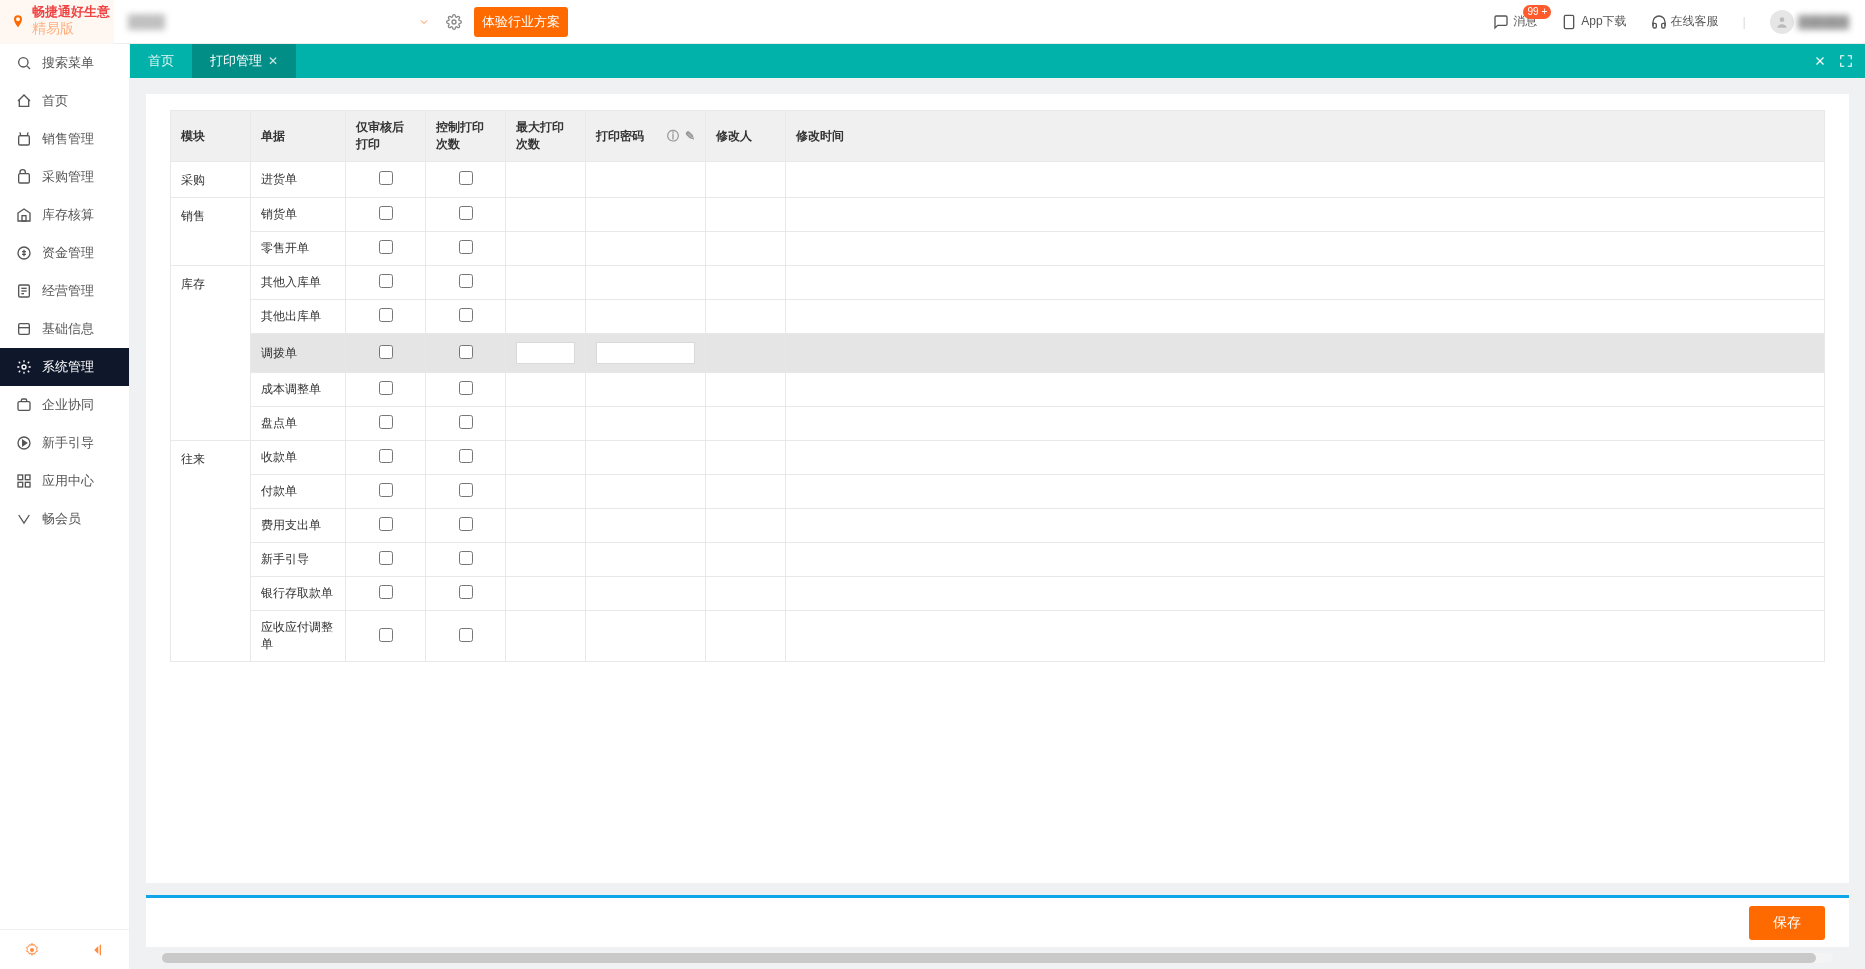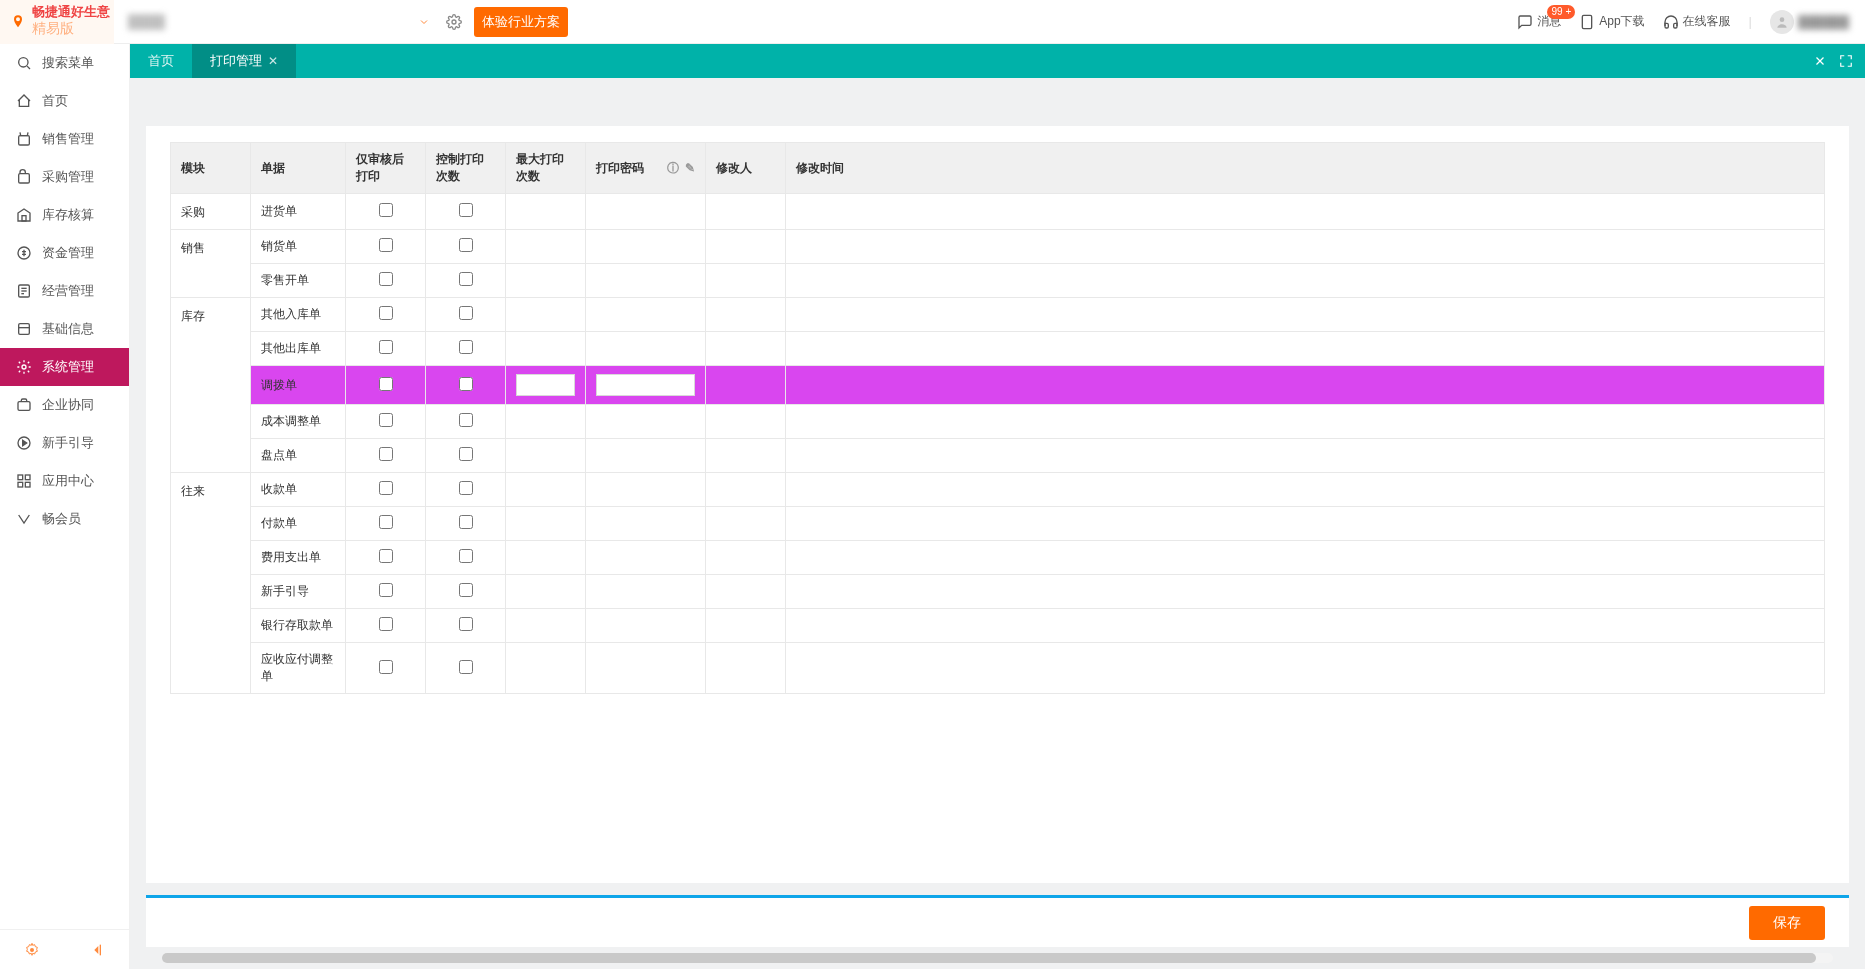--- a/index.html
+++ b/index.html
@@ -9,61 +9,61 @@
 
 .topbar { height: 44px; display: flex; align-items: center; padding: 0 16px; border-bottom: 1px solid #eee; }
 .logo-block { display: flex; align-items: center; width: 114px; background: #fff8f2; height: 44px; margin: 0 -16px 0 -16px; padding-left: 10px; }
 .logo-icon { width: 20px; height: 20px; margin-right: 6px; color: #ff6a00; }
 .logo-text { font-size: 13px; font-weight: 600; color: #ef4444; line-height: 1.1; }
 .logo-sub { font-size: 14px; color: #ffb080; }
 .company-sel { margin-left: 30px; min-width: 160px; color: #bfbfbf; display: flex; align-items: center; filter: blur(3px); }
 .chev { margin-left: 130px; color: #ff8a3d; }
 .gear-btn { margin-left: 16px; color: #888; cursor: pointer; }
 .exp-btn { margin-left: 12px; background: #ff6a00; color: #fff; border: none; border-radius: 3px; padding: 6px 8px; font-size: 13px; cursor: pointer; }
-.top-right { margin-left: auto; display: flex; align-items: center; gap: 18px; color: #555; }
+.top-right { margin-left: auto; display: flex; align-items: center; gap: 24px; color: #555; }
 .tr-item { display: flex; align-items: center; gap: 4px; cursor: pointer; font-size: 12px; }
 .badge { position: absolute; top: -8px; right: -14px; background: #ff5a2b; color: #fff; border-radius: 8px; font-size: 10px; padding: 0 4px; line-height: 14px; }
 .tr-item.rel { position: relative; }
 .avatar { width: 24px; height: 24px; border-radius: 50%; background: #e6e6e6; display: inline-flex; align-items: center; justify-content: center; color: #bbb; }
 .user-name { filter: blur(3px); color: #999; }
 
 
 .body { flex: 1; display: flex; min-height: 0; }
 .sidebar { width: 130px; background: #fff; border-right: 1px solid #f0f0f0; display: flex; flex-direction: column; }
 .side-items { flex: 1; overflow: auto; }
 .side-item { display: flex; align-items: center; gap: 10px; padding: 10px 16px; color: #555; cursor: pointer; font-size: 13px; }
-.side-item.active { background: #be185d; color: #fff; border-radius: 0; }
+.side-item.active { background: #0f172a; color: #fff; border-radius: 0; }
 .side-footer { display: flex; justify-content: space-around; align-items: center; height: 40px; border-top: 1px solid #f0f0f0; color: #ff8a3d; }
 .side-footer span { cursor: pointer; }
 
 .main { flex: 1; display: flex; flex-direction: column; background: #f0f1f2; min-width: 0; }
 .tabs { height: 34px; background: #00b2a9; display: flex; align-items: stretch; }
 .tab { display: flex; align-items: center; gap: 6px; padding: 0 18px; color: #dff5f3; cursor: pointer; font-size: 13px; }
 .tab.active { background: #018e86; color: #fff; }
 .tab .close { font-size: 12px; opacity: .8; }
 .tabs-right { margin-left: auto; display: flex; align-items: center; gap: 12px; padding-right: 12px; color: #fff; }
 .tabs-right span { cursor: pointer; }
 
 .content-wrap { flex: 1; padding: 16px 16px 0 16px; display: flex; flex-direction: column; min-height: 0; }
-.panel { background: #fff; flex: 1; padding: 16px 24px; overflow: auto; margin-top: 32px; }
+.panel { background: #fff; flex: 1; padding: 16px 24px; overflow: auto; }
 
 table { border-collapse: collapse; width: 100%; table-layout: fixed; }
 th, td { border: 1px solid #e8e8e8; padding: 8px 10px; text-align: left; font-size: 12px; vertical-align: middle; height: 32px; }
 th { background: #f0f0f0; font-weight: 600; color: #333; }
 .col-module { width: 80px; }
 .col-doc { width: 95px; }
 .col-audit { width: 80px; text-align: center; }
 .col-ctrl { width: 80px; text-align: center; }
 .col-max { width: 80px; }
 .col-pwd { width: 120px; }
 .col-modby { width: 80px; }
 .col-modtime { }
 td.center { text-align: center; }
 td.module-cell { vertical-align: top; padding-top: 10px; }
-tr.hl td { background: #d946ef; }
+tr.hl td { background: #e5e5e5; }
 tr.hl input.cell-input { border: 1px solid #d9d9d9; background: #fff; height: 22px; width: 100%; padding: 0 4px; outline: none; }
 .chk { width: 14px; height: 14px; cursor: pointer; }
 .pwd-head { display: flex; justify-content: space-between; }
 .help-icon, .edit-icon { color: #999; font-size: 12px; }
 
 .footer { height: 52px; background: #fff; margin: 12px 0 6px 0; display: flex; align-items: center; justify-content: flex-end; padding: 0 24px; border-top: 3px solid #0ea5e9; }
 .save-btn { background: #ff6a00; color: #fff; border: none; border-radius: 3px; padding: 8px 24px; font-size: 14px; cursor: pointer; }
 
 .hscroll { height: 10px; margin: 0 16px 6px 16px; background: #f4f4f4; border-radius: 5px; position: relative; }
 .hscroll-thumb { position: absolute; left: 0; top: 0; height: 100%; width: 99%; background: #c9c9c9; border-radius: 5px; }

